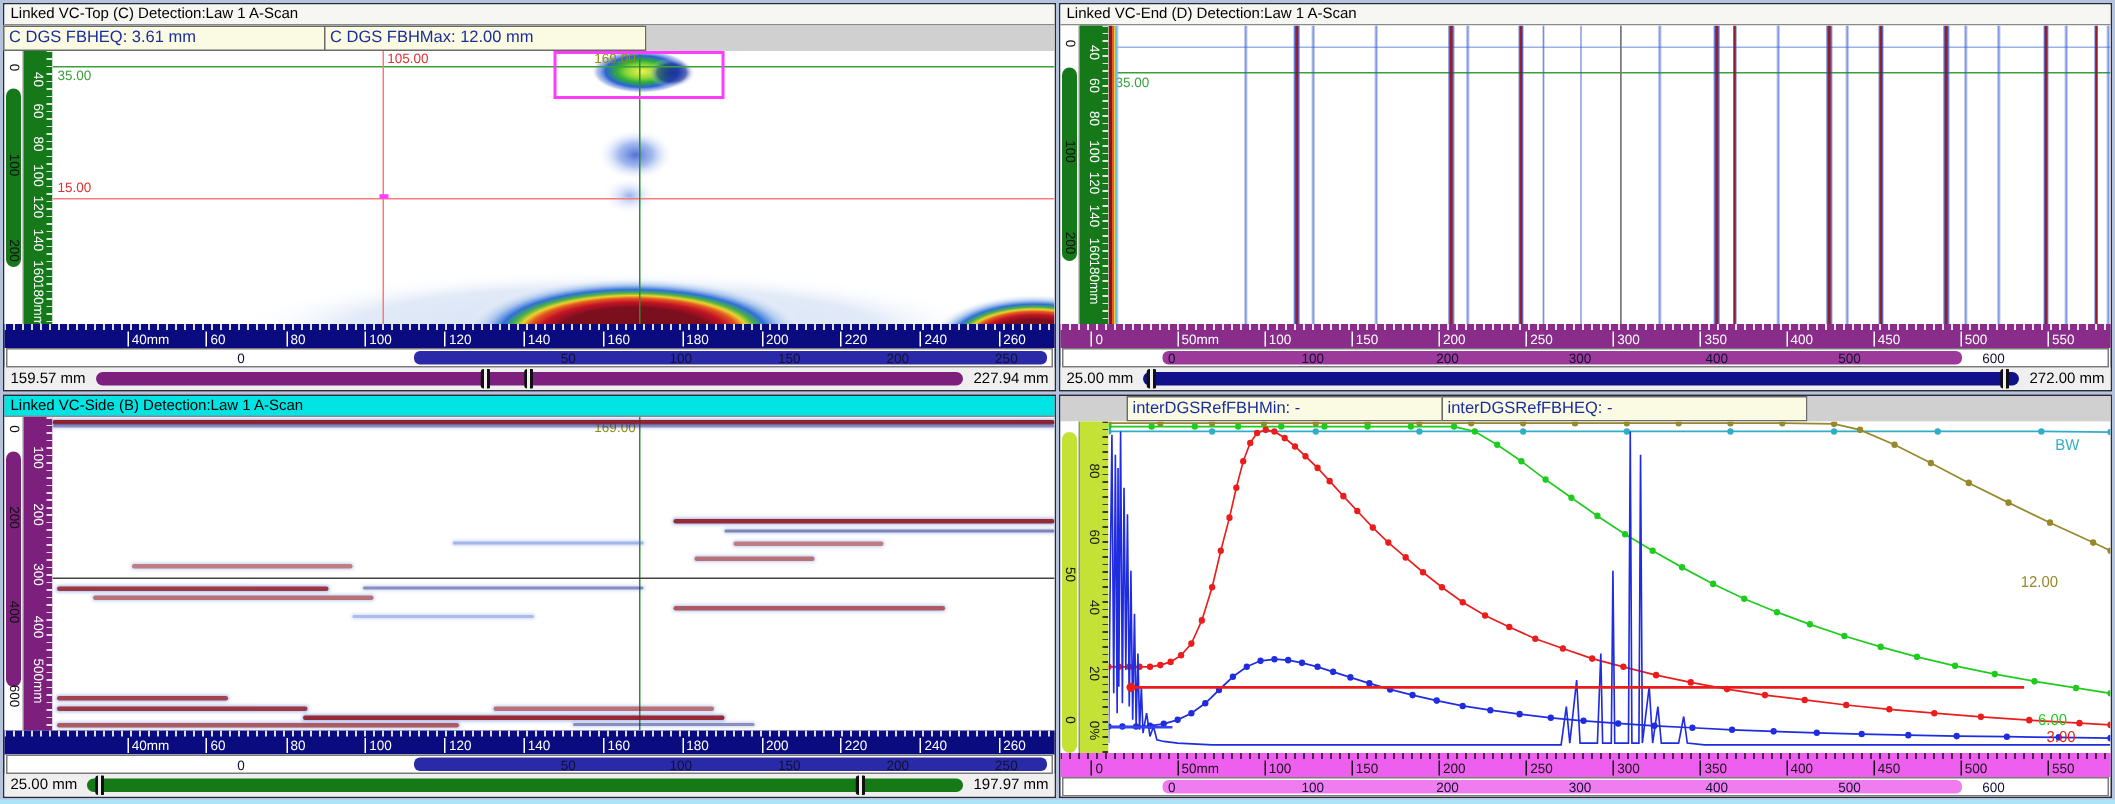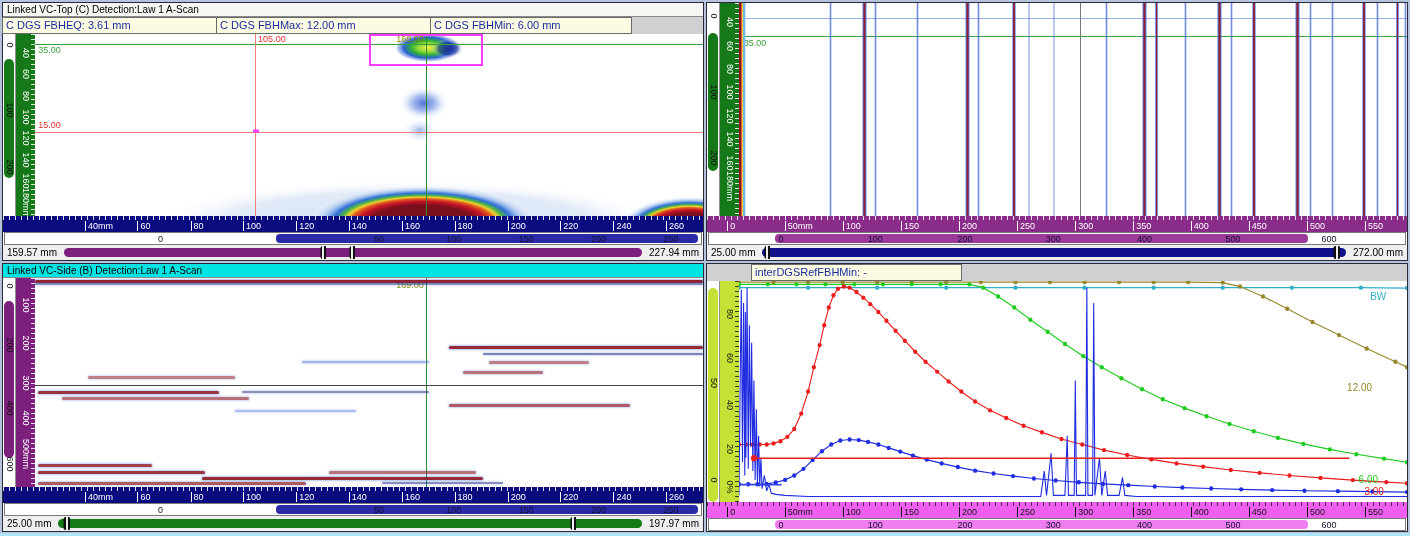--- a/index.html
+++ b/index.html
@@ -63,21 +63,20 @@
 
 <div class="win">
 
   <div class="panel" style="left:2px;top:2px;width:702px;height:259px">
     <div class="titlebar">
       <span>Linked VC-Top (C) Detection:Law 1 A-Scan</span>
     </div>
     <div class="mrow">
         <div class="mbox" style="width: 215px; flex: 0 0 215px;">C DGS FBHEQ: 3.61 mm</div>
         <div class="mbox" style="width: 215px; flex: 0 0 215px;">C DGS FBHMax: 12.00 mm</div>
-        <div class="mbox" style="width: 202px; flex: 0 0 202px;">C DGS FBHMin: 6.00 mm</div>
         <div class="mfill"></div>
       </div>
     <div class="content">
       <div class="vscroll">
           <div class="vthumb" style="top: 14%; height: 65%; background: rgb(21, 121, 26);"></div>
           <span class="vlab" style="top: 6%;">0</span>
           <span class="vlab" style="top: 42%;">100</span>
           <span class="vlab" style="top: 73%;">200</span>
         </div>
       <div class="vruler vtk-l" style="background: rgb(21, 121, 26); color: rgb(255, 255, 255);">
@@ -181,20 +180,23 @@
       <div class="strack">
           <div class="sbar" style="left: 0.5%; width: 99%; background: rgb(125, 31, 125);"></div>
           <div class="shandle" style="left: 45%;"></div>
           <div class="shandle" style="left: 50%;"></div>
         </div>
       <span class="smm">227.94 mm</span>
     </div>
   </div>
 
   <div class="panel" style="left:706px;top:2px;width:702px;height:259px">
+    <div class="titlebar">
+      <span>Linked VC-End (D) Detection:Law 1 A-Scan</span>
+    </div>
     <div class="content">
       <div class="vscroll">
           <div class="vthumb" style="top: 14%; height: 65%; background: rgb(21, 121, 26);"></div>
           <span class="vlab" style="top: 6%;">0</span>
           <span class="vlab" style="top: 42%;">100</span>
           <span class="vlab" style="top: 73%;">200</span>
         </div>
       <div class="vruler vtk-l" style="background: rgb(21, 121, 26); color: rgb(255, 255, 255);">
           <span class="vrlab" style="top: 9%; color: rgb(255, 255, 255);">40</span>
           <span class="vrlab" style="top: 20%; color: rgb(255, 255, 255);">60</span>
@@ -346,20 +348,21 @@
           <div class="shandle" style="left: 2%;"></div>
           <div class="shandle" style="left: 88%;"></div>
         </div>
       <span class="smm">197.97 mm</span>
     </div>
   </div>
 
   <div class="panel" style="left:706px;top:263px;width:702px;height:269px">
     <div class="mrow">
         <div class="mbox" style="width: 211px; flex: 0 0 211px; margin-left: 44px;">interDGSRefFBHMin: -</div>
+        <div class="mbox" style="width: 244px; flex: 0 0 244px;">interDGSRefFBHEQ: -</div>
         <div class="mfill"></div>
       </div>
     <div class="content">
       <div class="vscroll">
           <div class="vthumb" style="top: 3%; height: 97%; background: rgb(195, 226, 53);"></div>
           <span class="vlab" style="top: 46%;">50</span>
           <span class="vlab" style="top: 90%;">0</span>
         </div>
       <div class="vruler vtk-d" style="background: rgb(195, 226, 53); color: rgb(26, 26, 26);">
           <span class="vrlab" style="top: 15%; color: rgb(26, 26, 26);">80</span>

